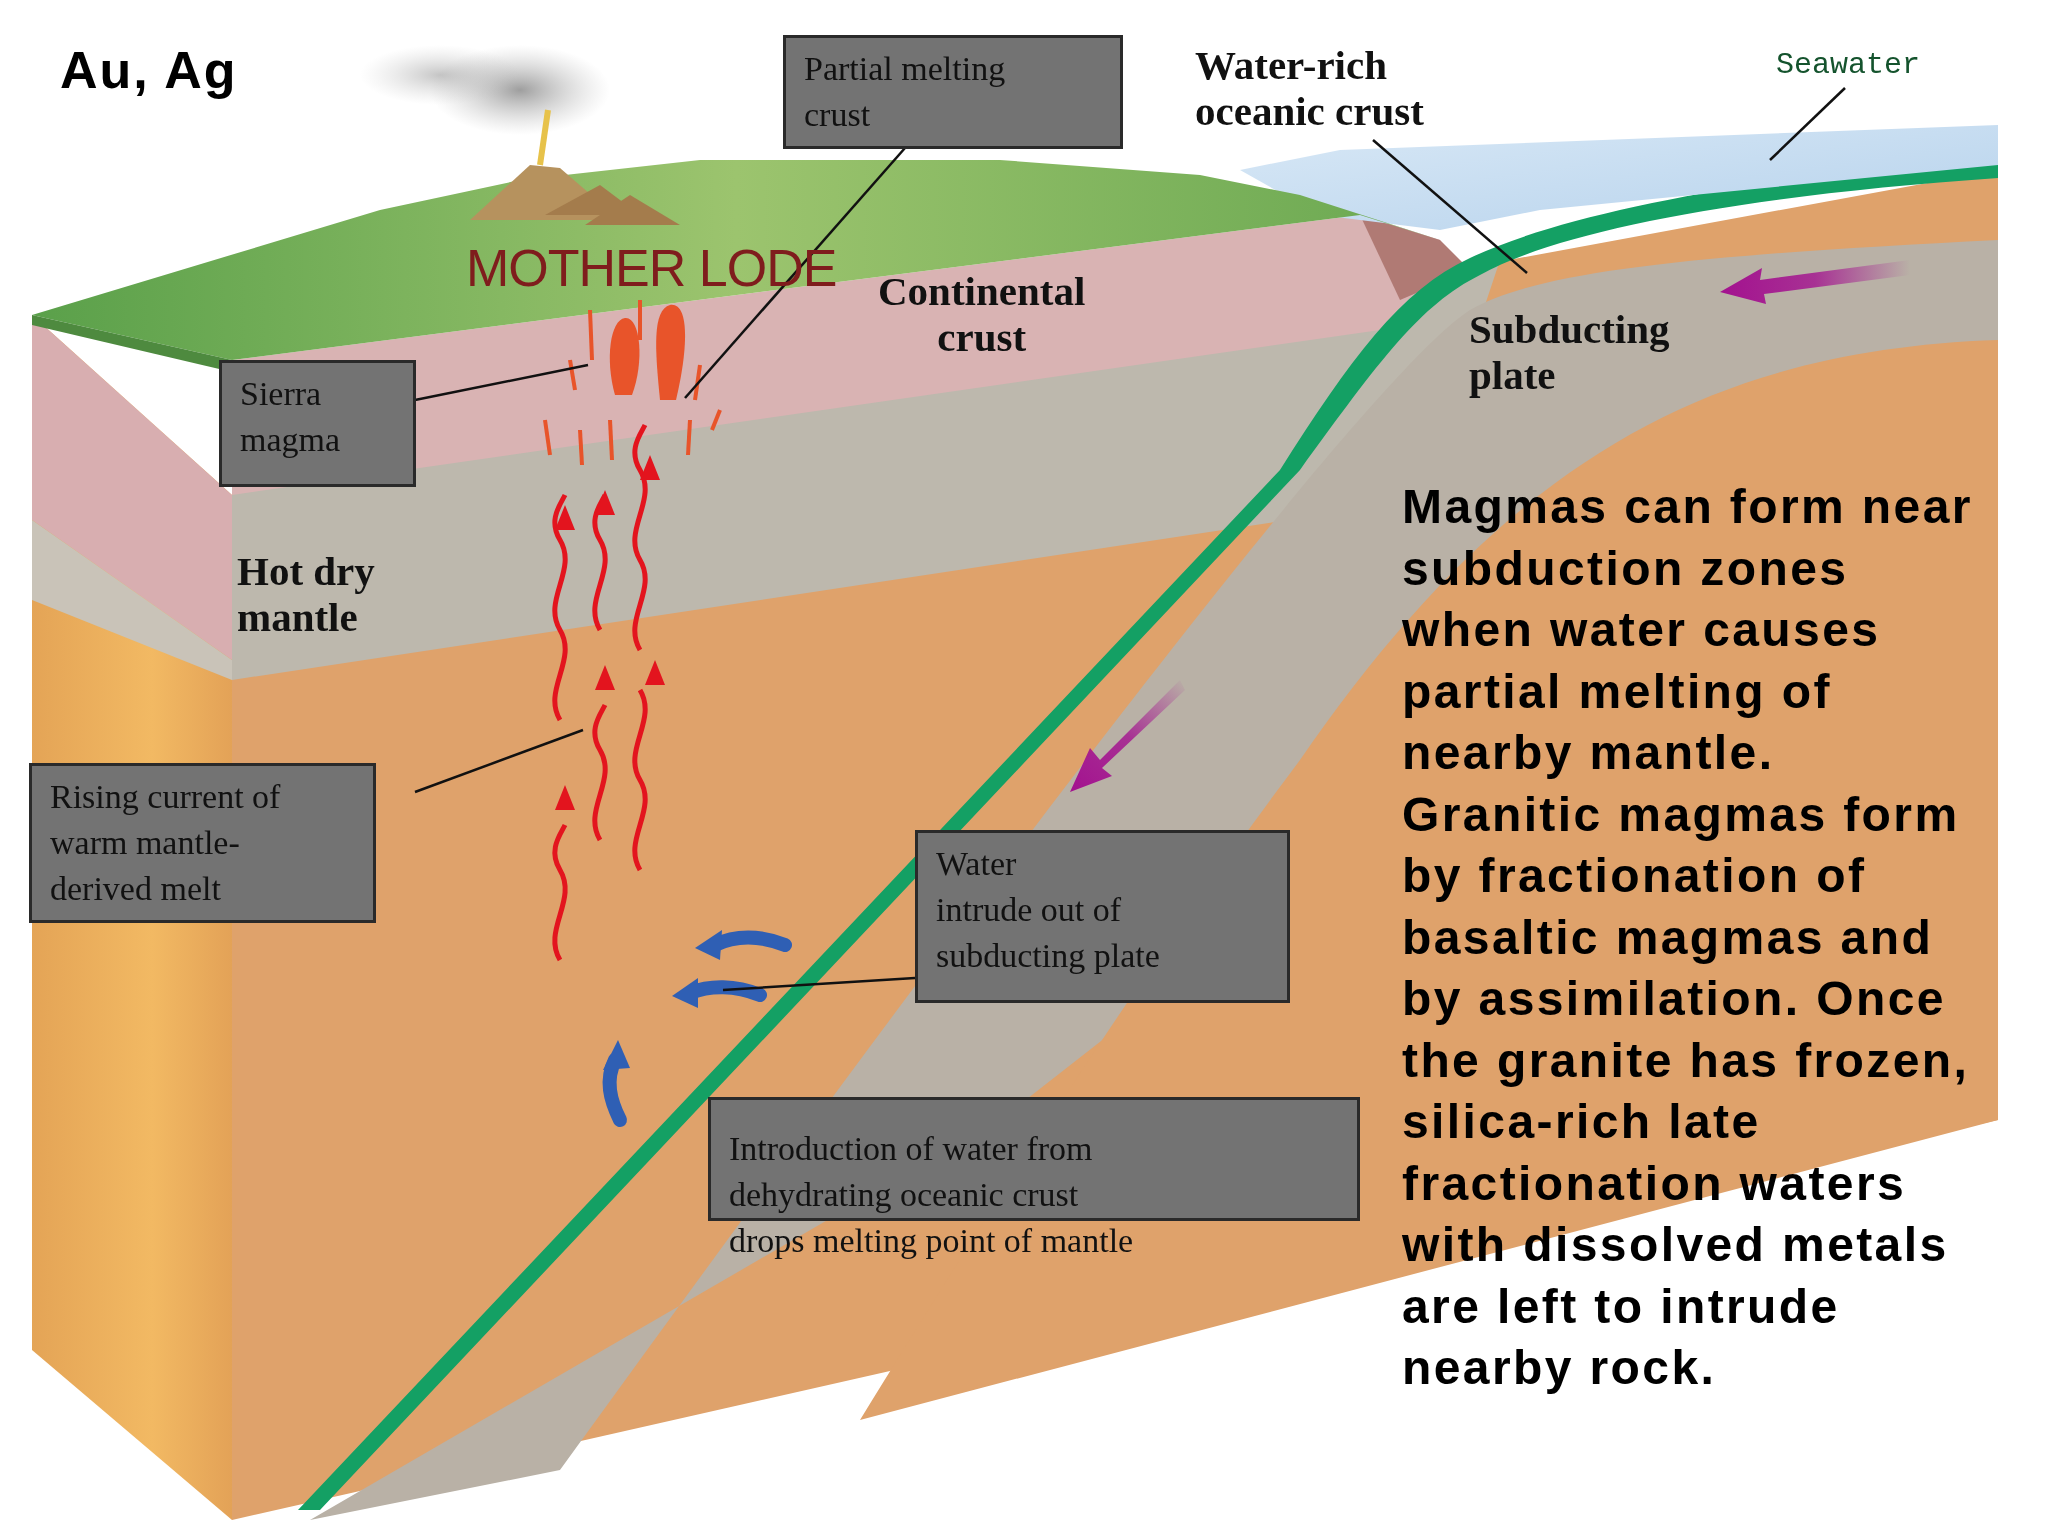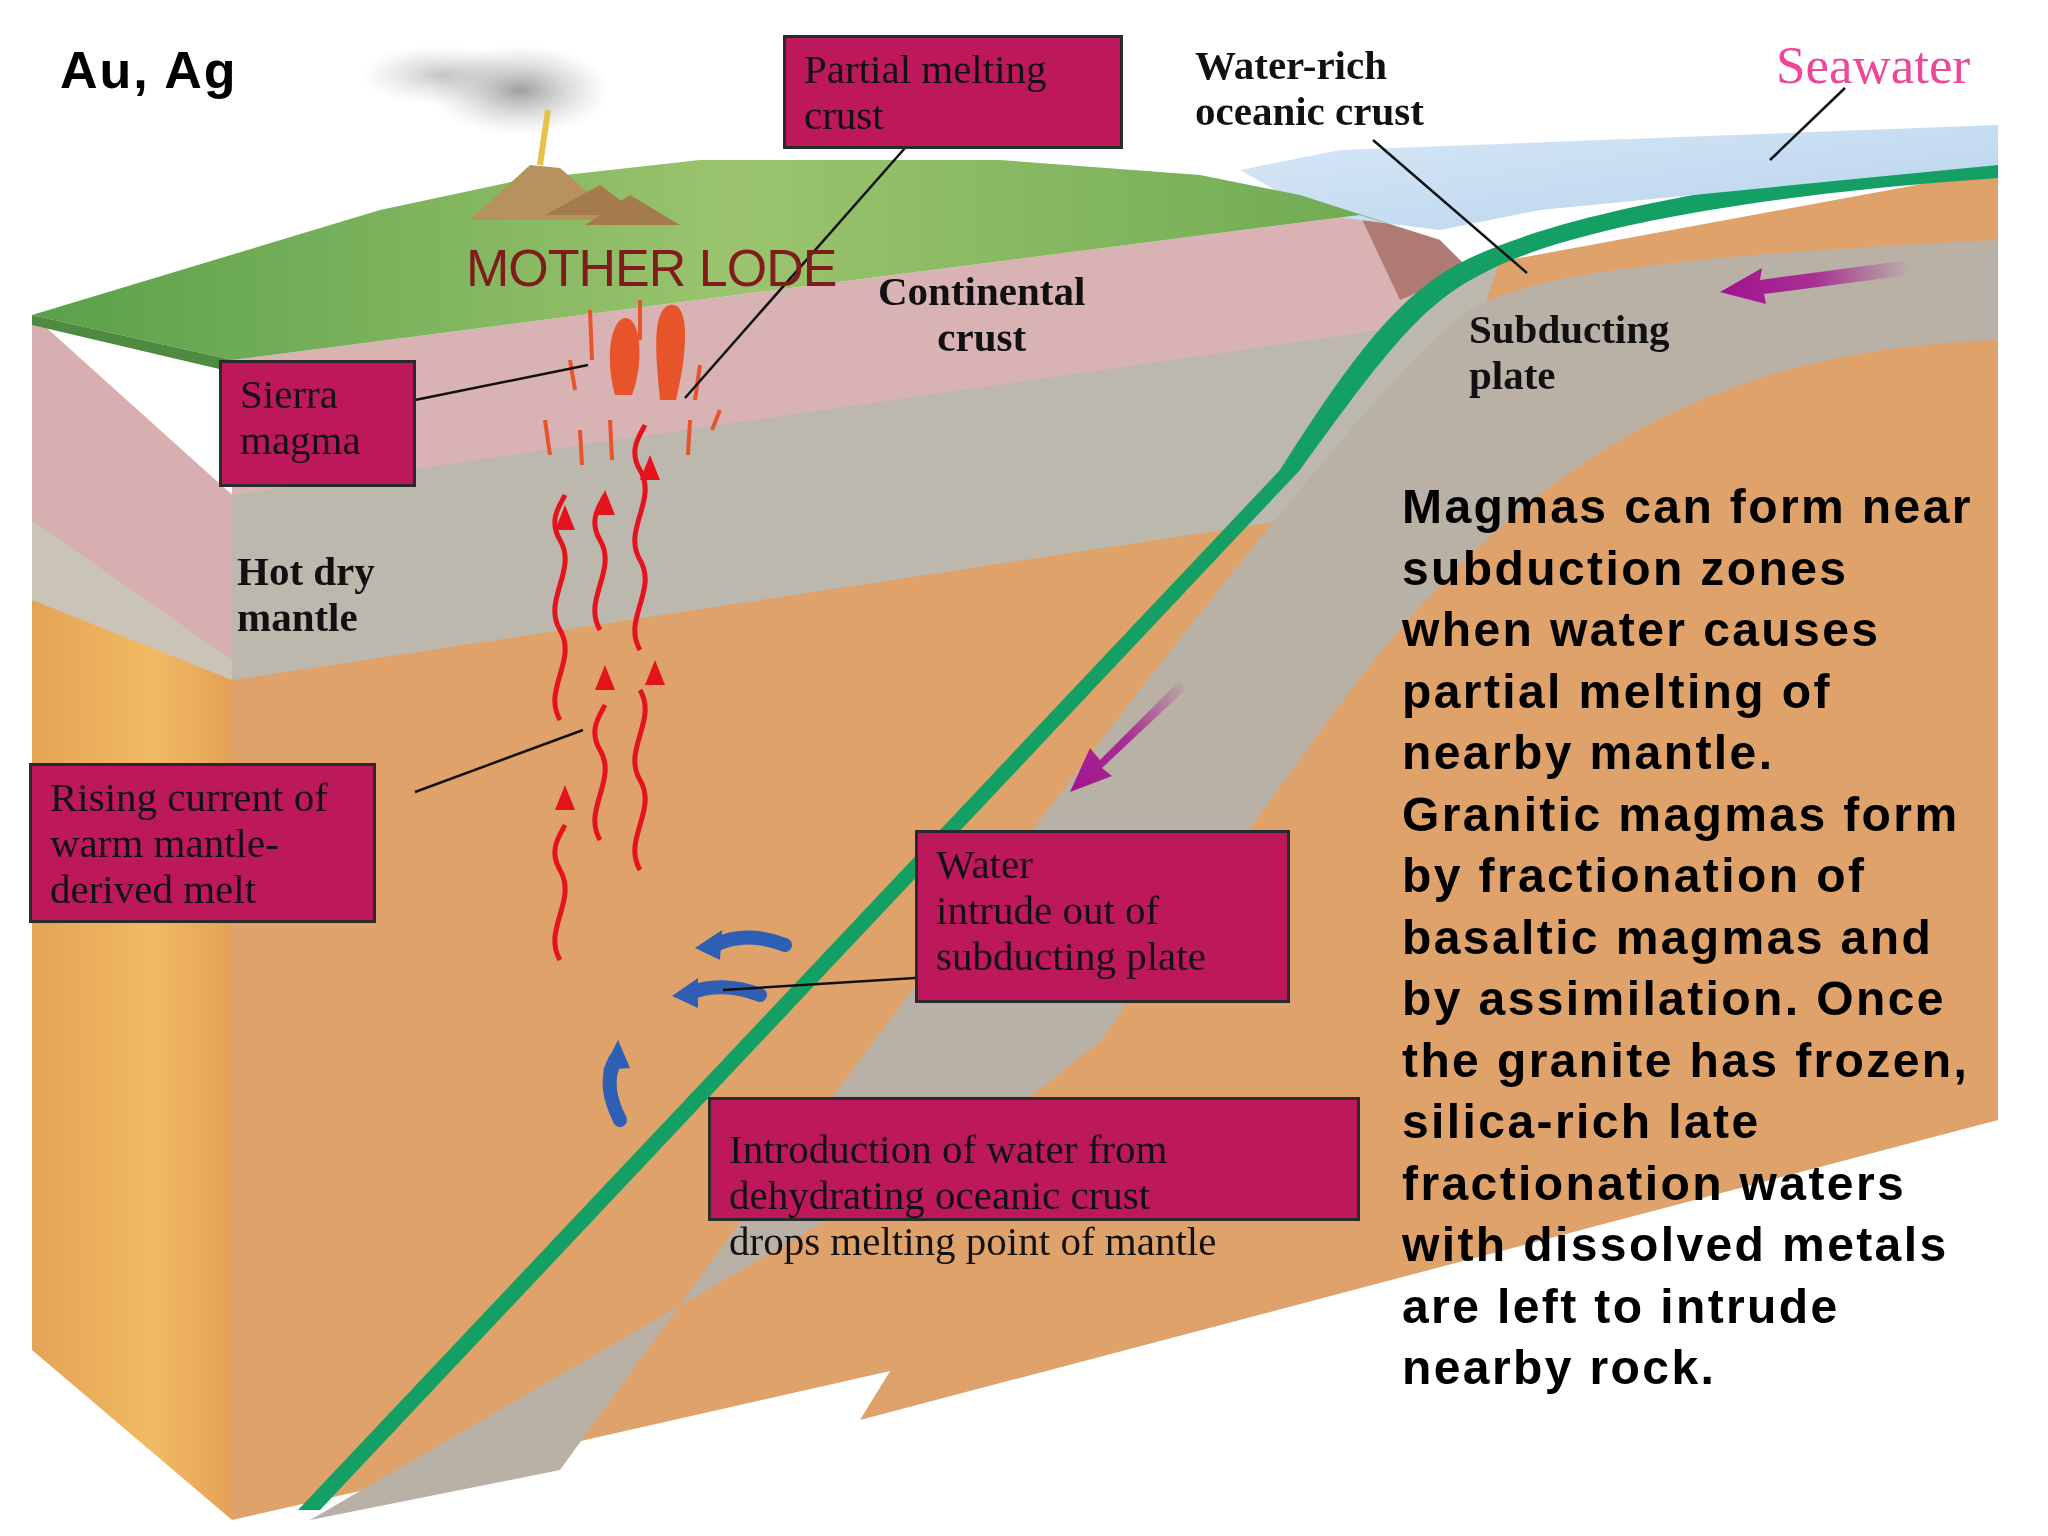--- a/index.html
+++ b/index.html
@@ -1,22 +1,22 @@
 <!DOCTYPE html>
 <html><head>
 <meta charset="utf-8">
 <style>
   html,body{margin:0;padding:0;background:#ffffff;}
   body{width:2048px;height:1536px;position:relative;overflow:hidden;font-family:"Liberation Sans",sans-serif;}
   #scene{position:absolute;left:0;top:0;width:2048px;height:1536px;}
   .abs{position:absolute;}
   .sans{font-family:"Liberation Sans",sans-serif;}
-  .label-box{position:absolute;background:#be185d;border:3px solid #2a2a2a;box-sizing:border-box;padding:8px 18px;color:#111;font-family:"Liberation Serif",serif;font-size:41px;line-height:46px;}
+  .label-box{position:absolute;background:#737373;border:3px solid #2a2a2a;box-sizing:border-box;padding:8px 18px;color:#111;font-family:"Liberation Serif",serif;font-size:34px;line-height:46px;}
   .bold-label{position:absolute;font-family:"Liberation Serif",serif;font-weight:bold;color:#111;font-size:41px;line-height:46px;}
-  .plain-label{position:absolute;font-family:Liberation Serif, serif;color:#ec4899;font-size:53px;line-height:46px;}
+  .plain-label{position:absolute;font-family:Liberation Mono, monospace;color:#14532d;font-size:30px;line-height:46px;}
   .line{white-space:nowrap;display:block;}
   #title{left:60px;top:40px;font-size:52px;font-weight:bold;letter-spacing:2px;color:#000;}
   #mother{left:466px;top:238px;font-size:52px;color:#7f1d1d;letter-spacing:-1px;}
   #para{left:1402px;top:476px;font-size:48px;line-height:61.5px;font-weight:bold;color:#000;letter-spacing:2.4px;}
   #bottom{left:760px;top:1408px;font-size:47px;line-height:60px;color:#000;letter-spacing:-0.5px;}
 </style>
 </head>
 <body>
 
 <div id="scene">

